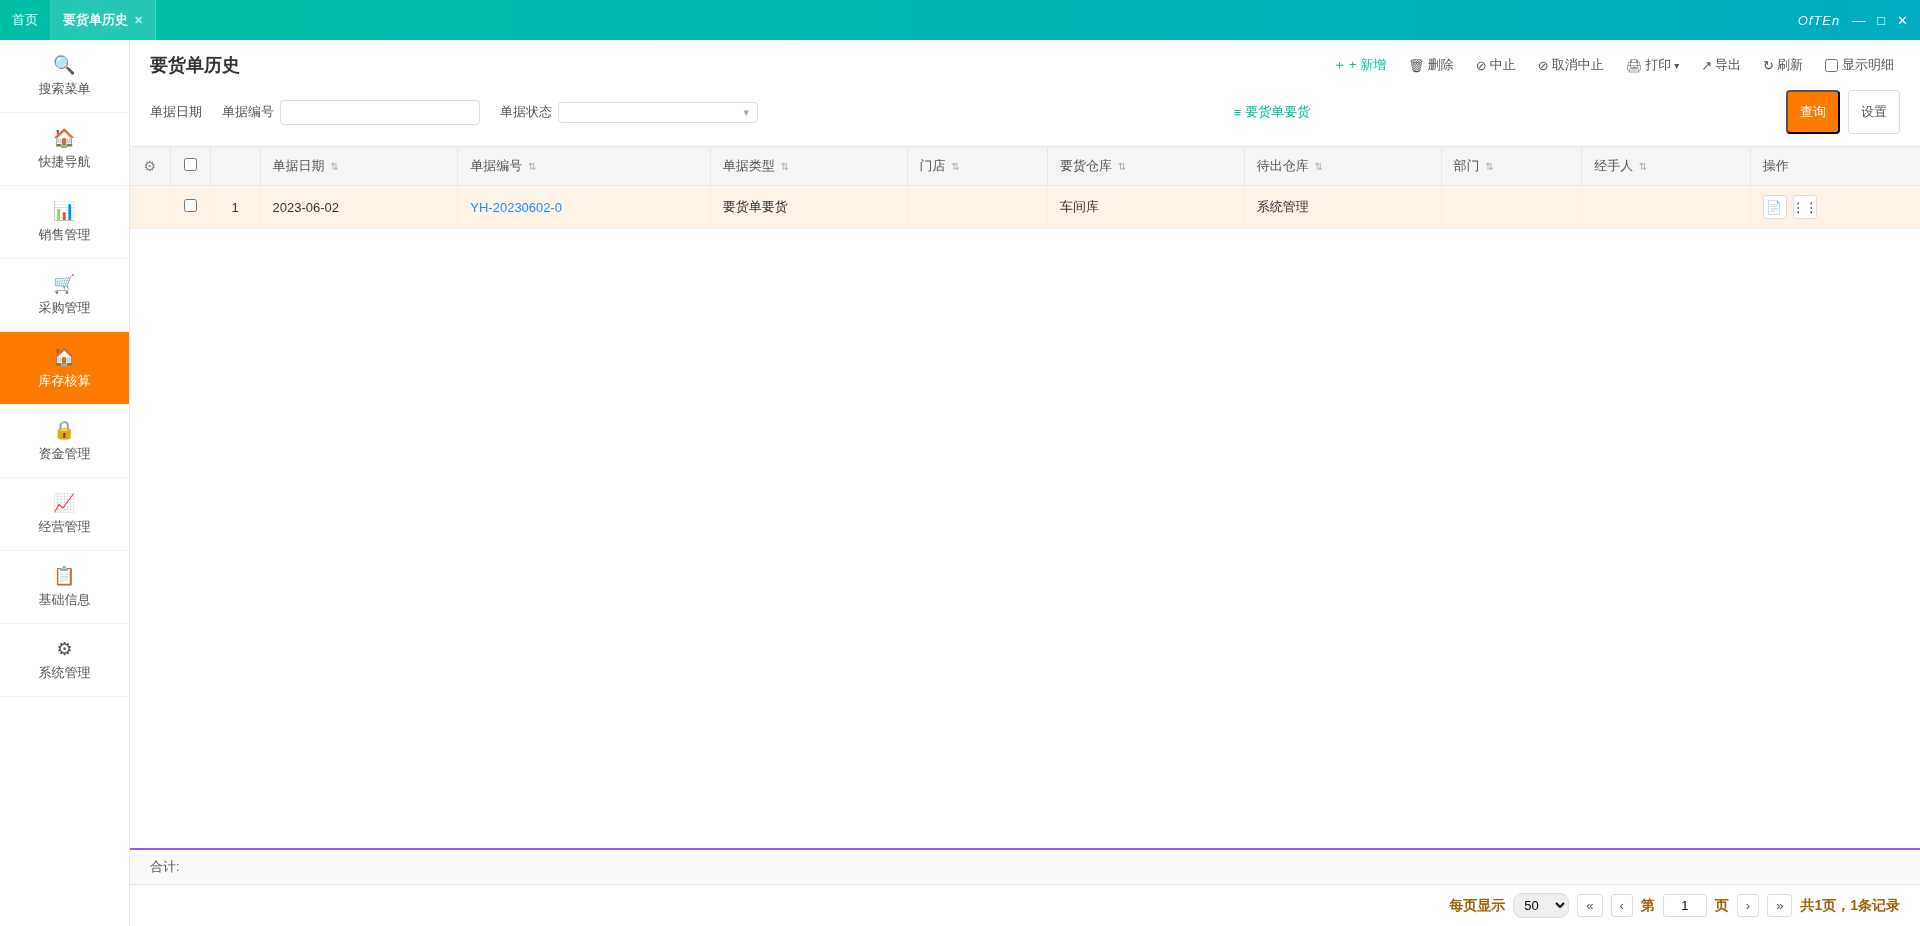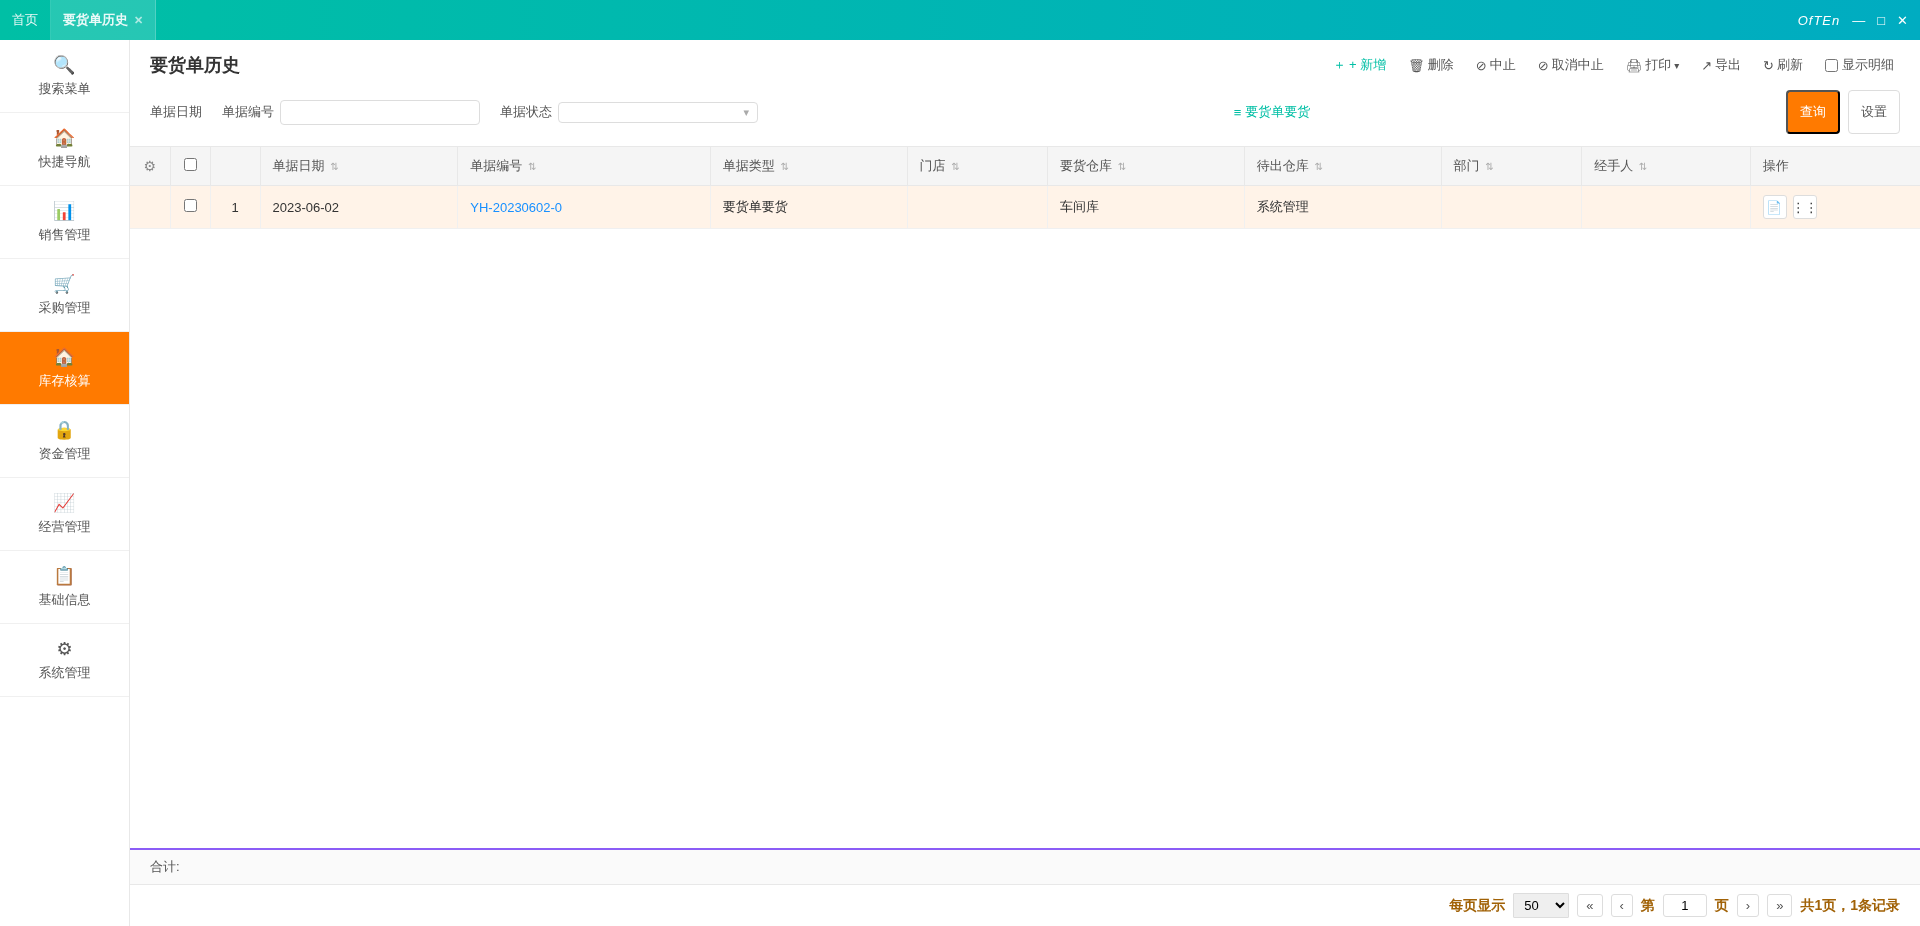--- a/index.html
+++ b/index.html
@@ -323,21 +323,21 @@
       width: 44px;
       border: 1px solid #ddd;
       border-radius: 3px;
       padding: 3px 6px;
       font-size: 13px;
       text-align: center;
       outline: none;
     }
     .pagination-select {
       border: 1px solid #ddd;
-      border-radius: 1px;
+      border-radius: 9px;
       padding: 3px 6px;
       font-size: 13px;
       outline: none;
       cursor: pointer;
     }
     .pagination-text { font-size: 14px; color: #a16207; font-weight: bold; }
 
     .sort-icon { color: #aaa; font-size: 10px; margin-left: 2px; }
 
     

